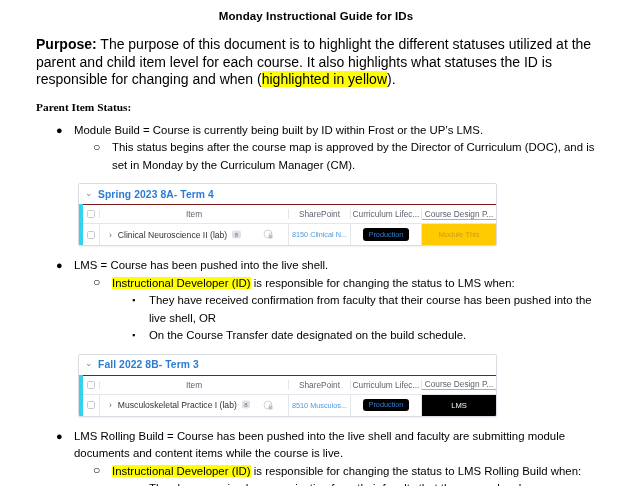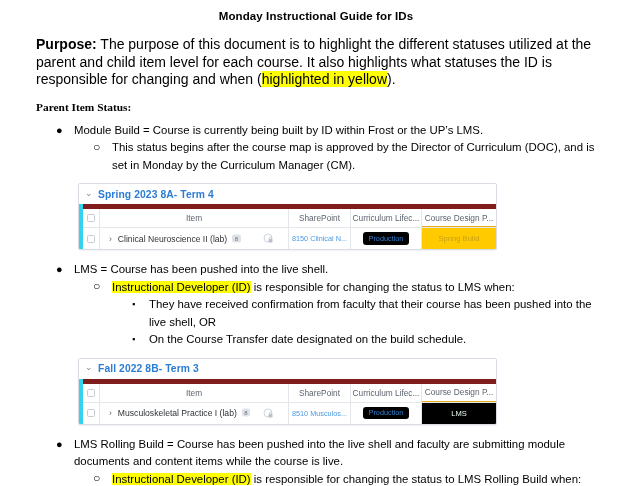--- a/index.html
+++ b/index.html
@@ -148,22 +148,23 @@
     background: #33d3f0;
     flex: 0 0 4px;
   }
   .grid { flex: 1 1 auto; }
   .row {
     display: flex;
     align-items: stretch;
     border-top: 1px solid #e3e7ec;
   }
   .row.head {
-    border-top: 5px solid #7f1d1d;
+    border-top: 1px solid #7f1d1d;
     height: 18px;
+    align-items: center;
   }
   .row.item { height: 21px; }
   .cell {
     border-right: 1px solid #e3e7ec;
     display: flex;
     align-items: center;
     box-sizing: border-box;
     font-size: 8.2px;
     color: #676f7a;
     overflow: hidden;
@@ -304,21 +305,21 @@
               </span>
             </span>
           </div>
           <div class="cell sp">
               <span class="sp-link">8150 Clinical N...</span>
             </div>
           <div class="cell clc">
               <span class="pill production">Production</span>
             </div>
           <div class="cell cdp">
-              <span class="status-fill module-build">Spring Build</span>
+              <span class="status-fill module-build">Module This</span>
             </div>
         </div>
       </div>
     </div>
   </div>
 
   <ul class="lvl1">
     <li>
       <span class="bul">●</span>
       <span>LMS = Course has been pushed into the live shell.</span>

